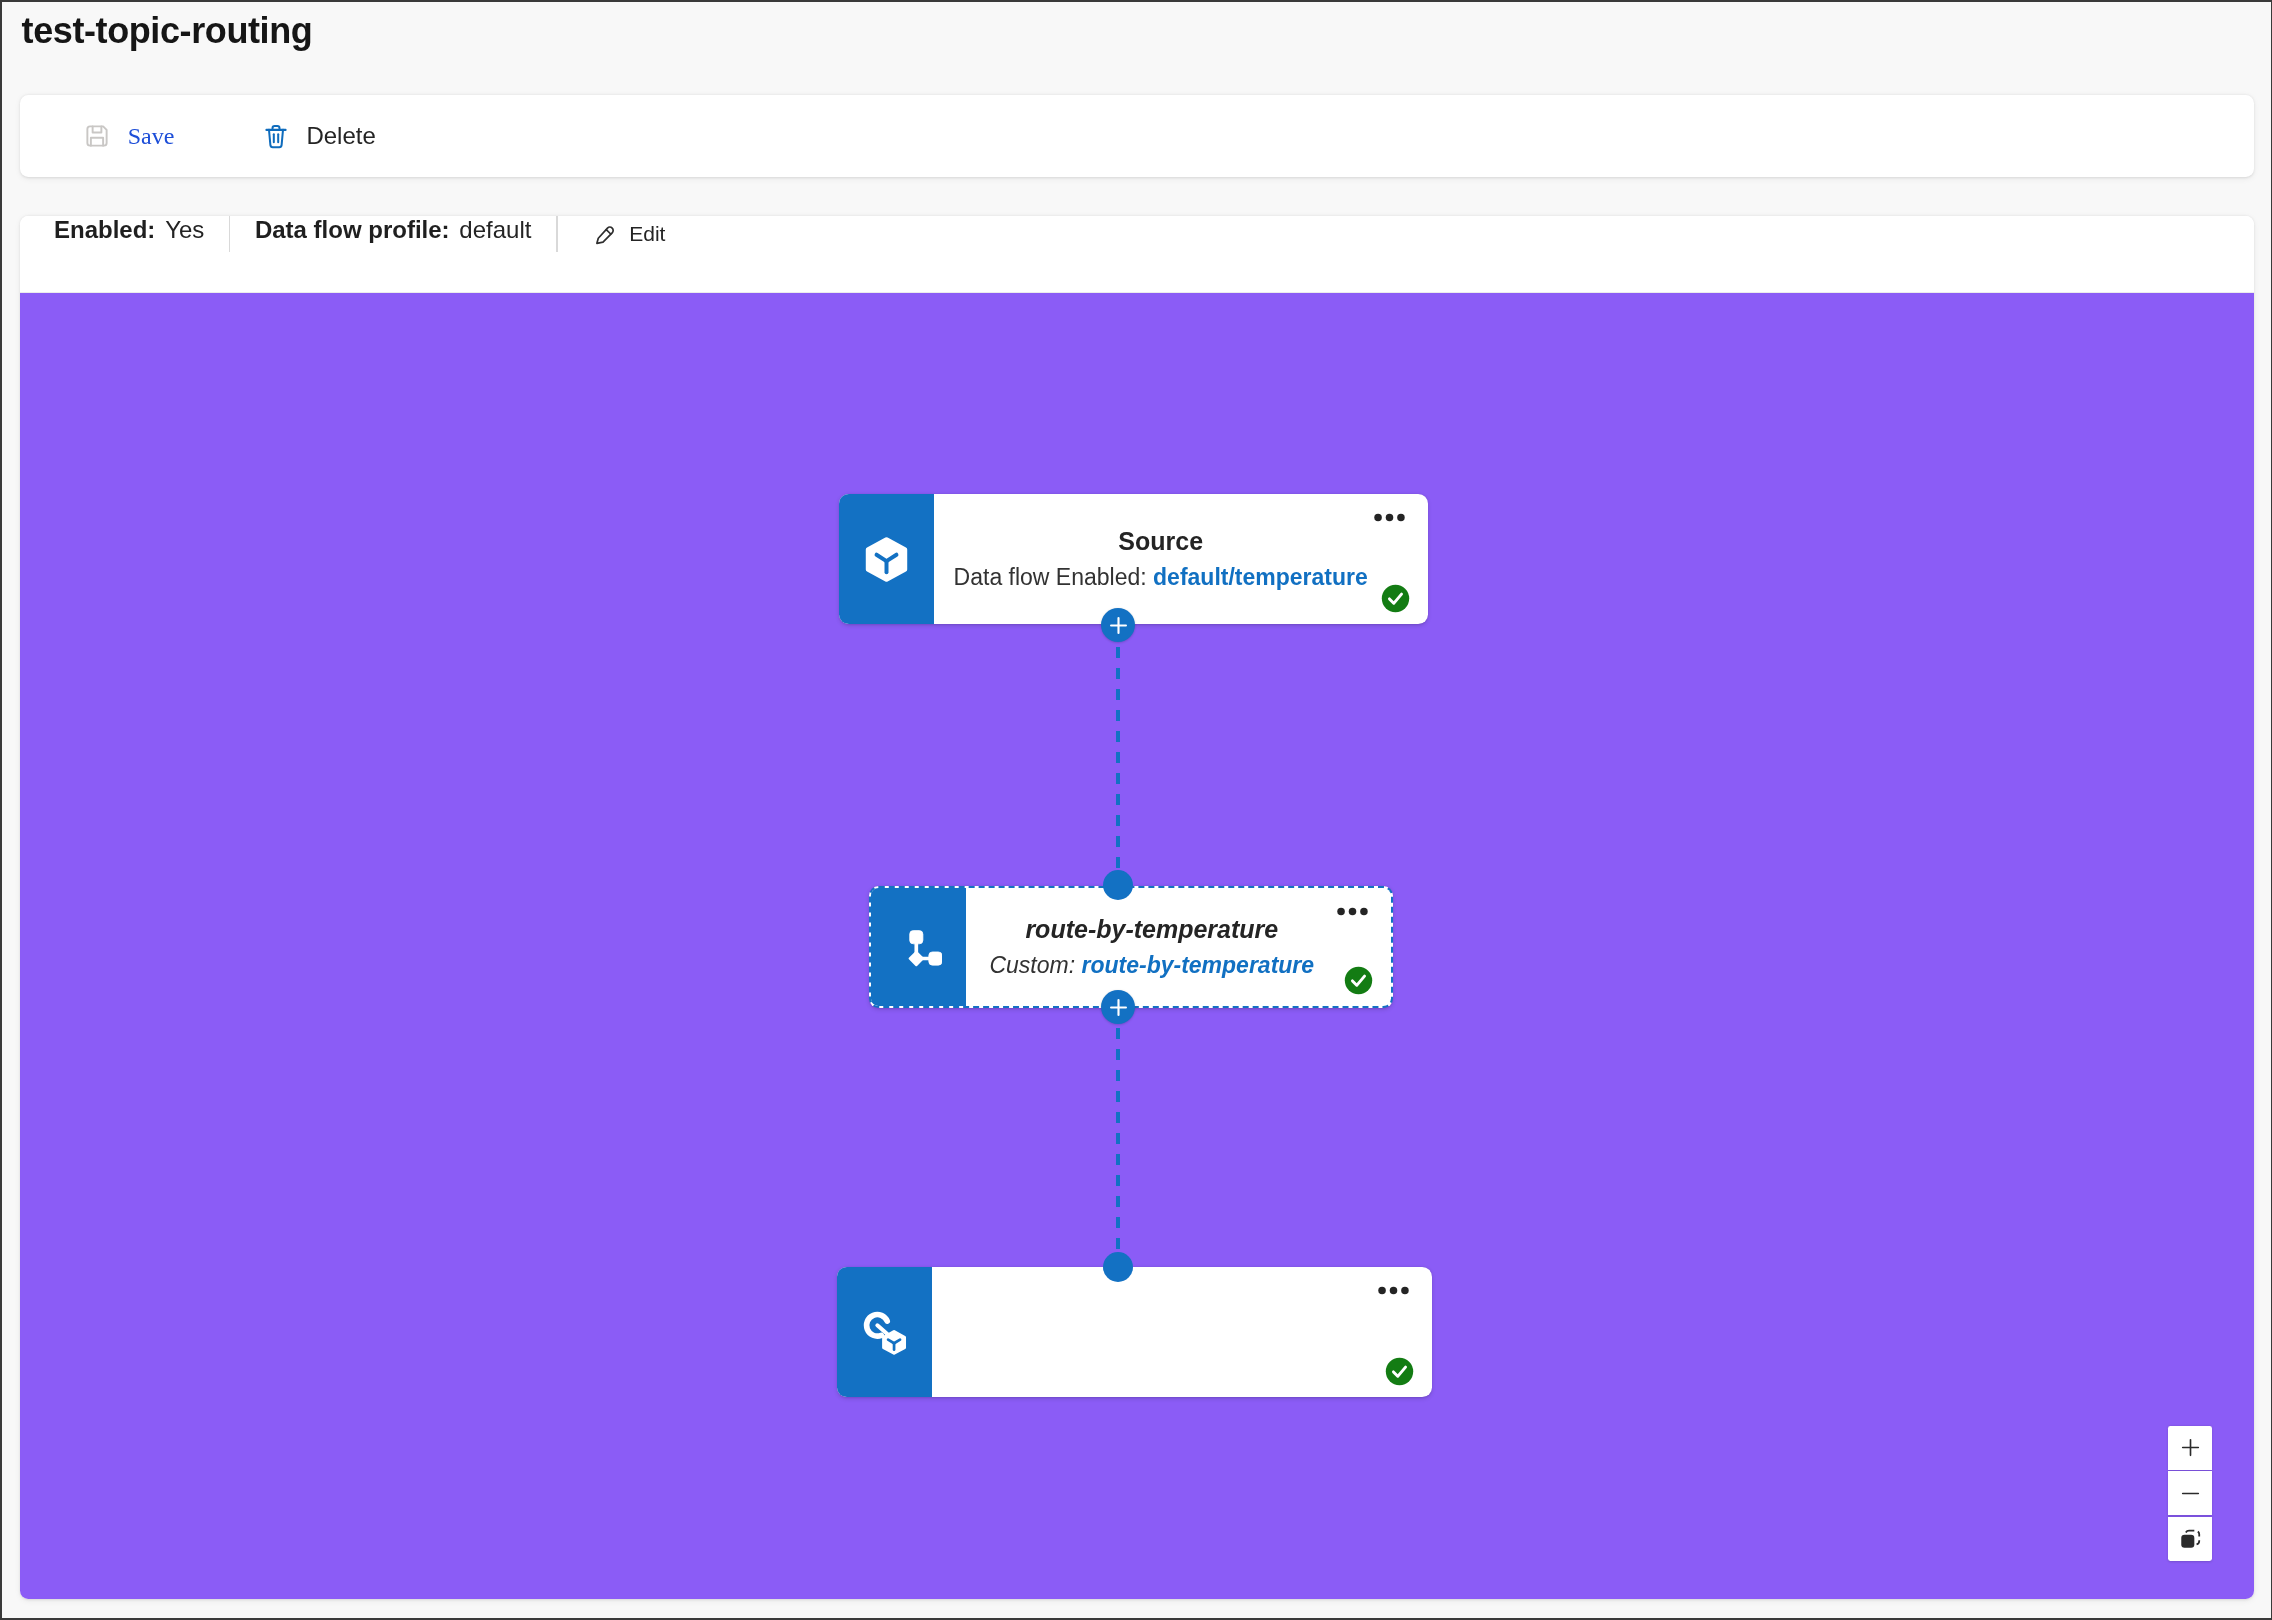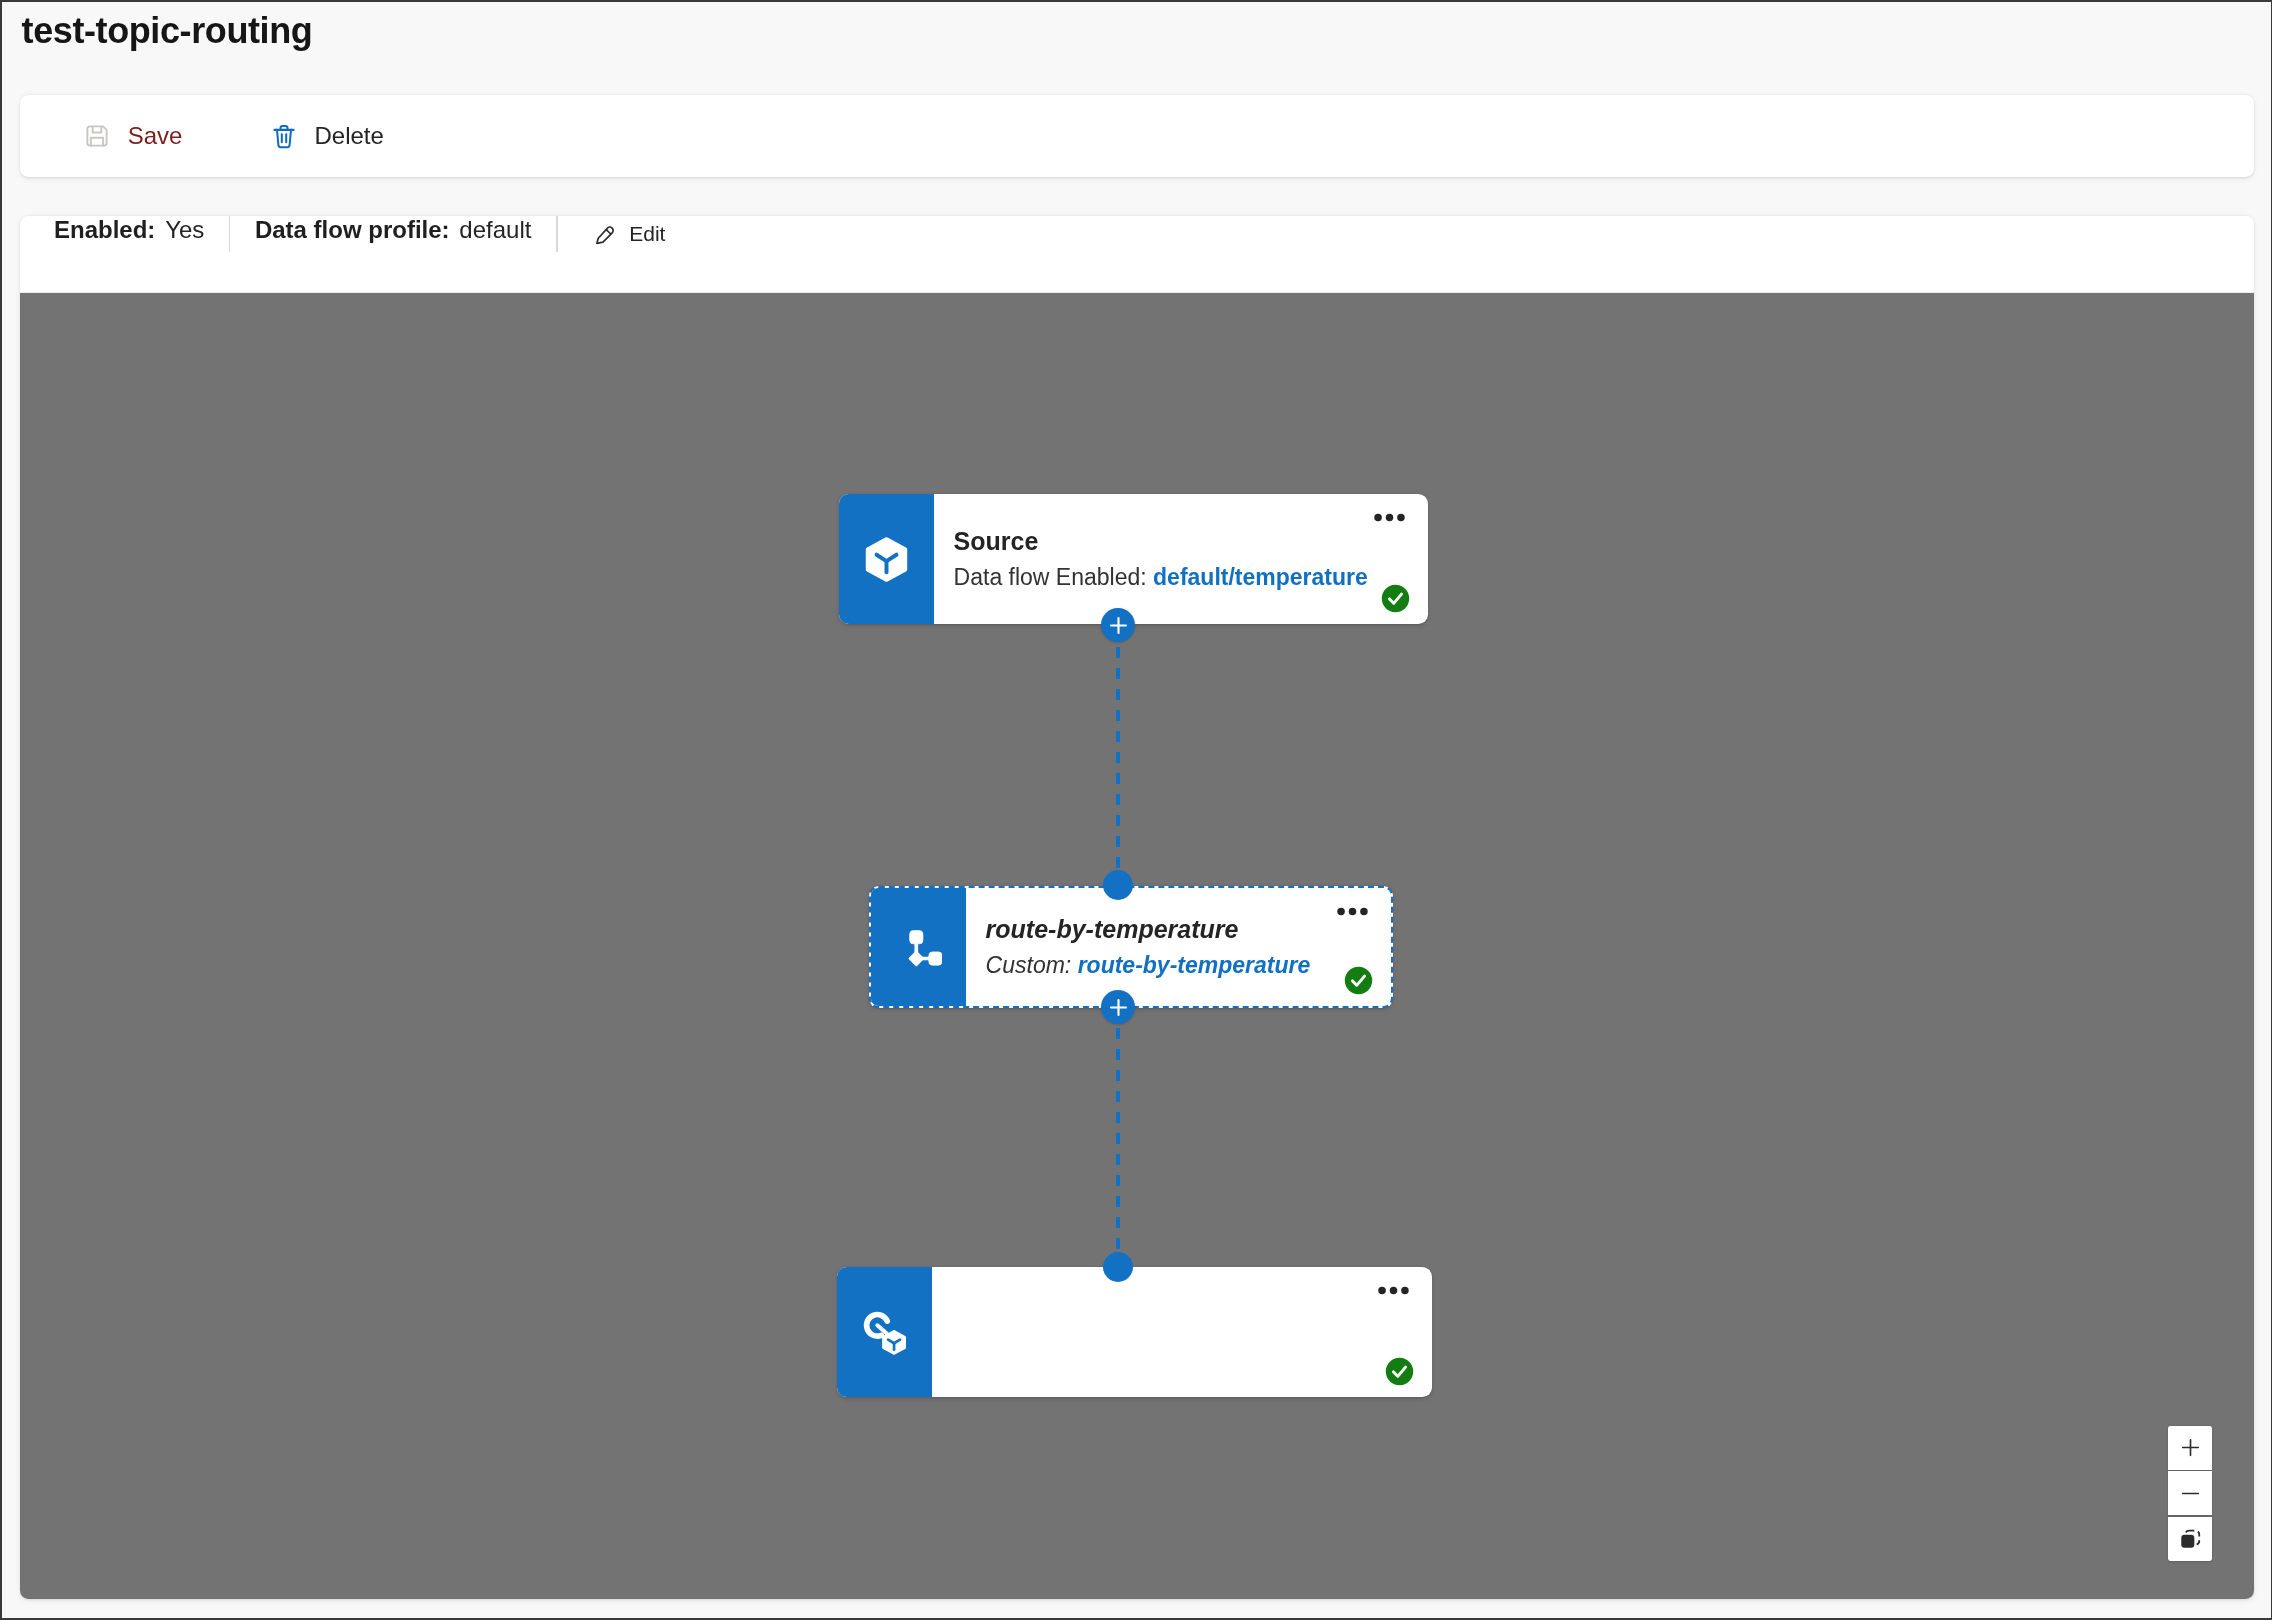--- a/index.html
+++ b/index.html
@@ -25,21 +25,21 @@
     background:#ffffff; border-radius:8.2px;
     box-shadow:0 0.8px 2.4px rgba(0,0,0,.09), 0 1.6px 6.5px rgba(0,0,0,.06);
     display:flex; align-items:center; padding-left:52px;
   }
   .tb-btn {
     display:flex; align-items:center; gap:16.3px; height:55px;
     padding:0 11.4px; border-radius:4.9px; font-size:24px; cursor:pointer;
     background:transparent; border:none;
   }
   .tb-btn.disabled { cursor:default; }
-  .tb-btn.disabled .tb-label { color:#7f1d1d; }
+  .tb-btn.disabled .tb-label { color:#1d4ed8;font-family:Liberation Serif, serif; }
   .tb-btn .tb-label { color:#242424; white-space:nowrap; }
   .tb-btn + .tb-btn { margin-left:65px; }
 
   
   .main-card {
     position:absolute; left:18px; top:214px; width:2234px; height:1383px;
     background:#ffffff; border-radius:8.2px;
     box-shadow:0 0.8px 2.4px rgba(0,0,0,.09), 0 1.6px 6.5px rgba(0,0,0,.06);
     display:flex; flex-direction:column; overflow:hidden;
   }
@@ -51,21 +51,21 @@
   .info-item { display:flex; align-items:center; gap:9.8px; white-space:nowrap; }
   .info-label { font-weight:700; color:#1f1f1f; }
   .info-value { color:#242424; }
   .info-sep { width:1.6px; height:36px; background:#d9d9d9; margin:0 24.5px; }
   .edit-btn {
     display:flex; align-items:center; gap:13px; font-size:21px; color:#242424;
     background:none; border:none; cursor:pointer; padding:4.9px 8.2px; border-radius:4.9px;
   }
 
   
-  .canvas { position:relative; flex:1; background:#737373; }
+  .canvas { position:relative; flex:1; background:#8b5cf6;text-align:center; }
 
   .edge {
     position:absolute; width:4.1px; left:1096px;
     background:repeating-linear-gradient(180deg,#1371c3 0 10.6px, transparent 10.6px 21px);
     z-index:1;
   }
   .edge.seg1 { top:333px; height:259px; }
   .edge.seg2 { top:714px; height:260px; }
 
   .node {

